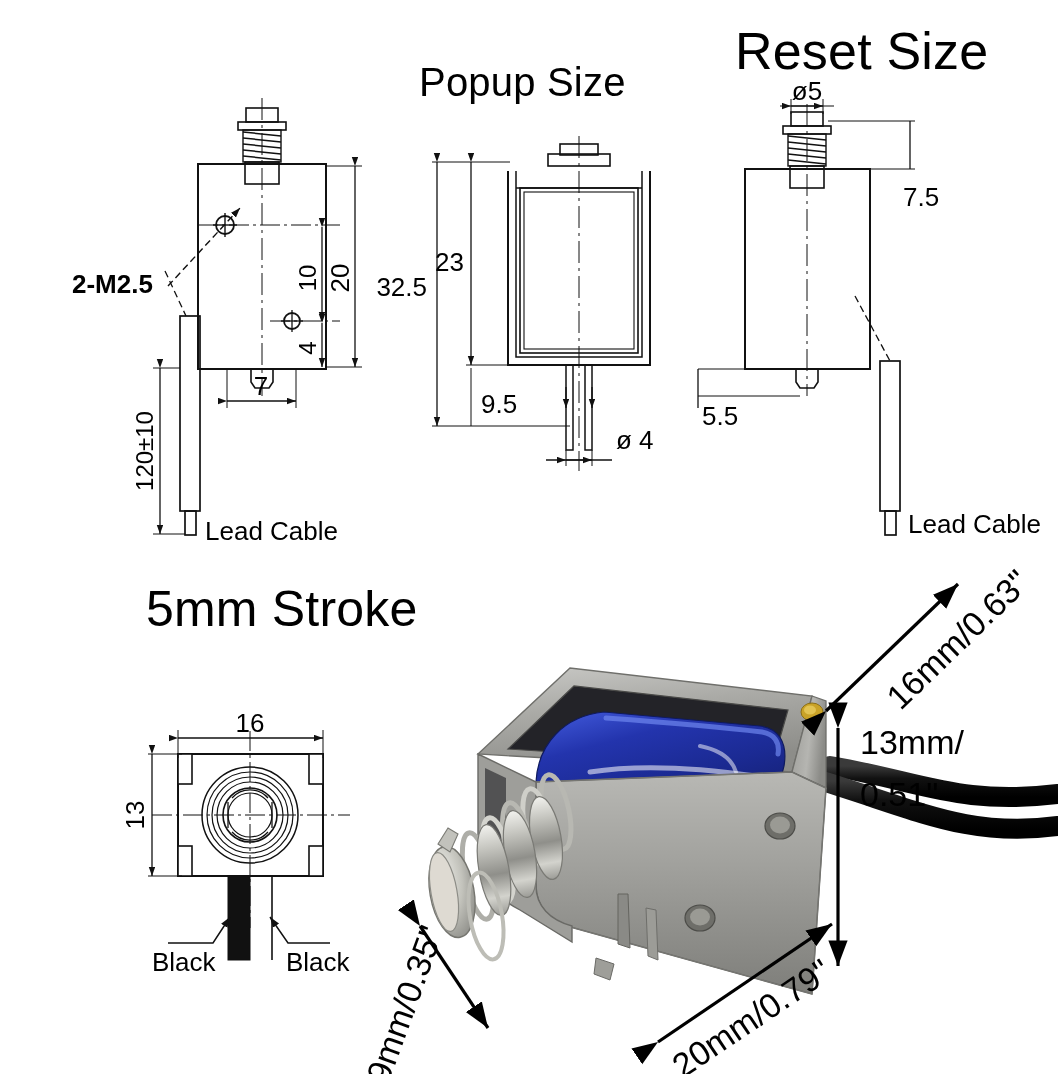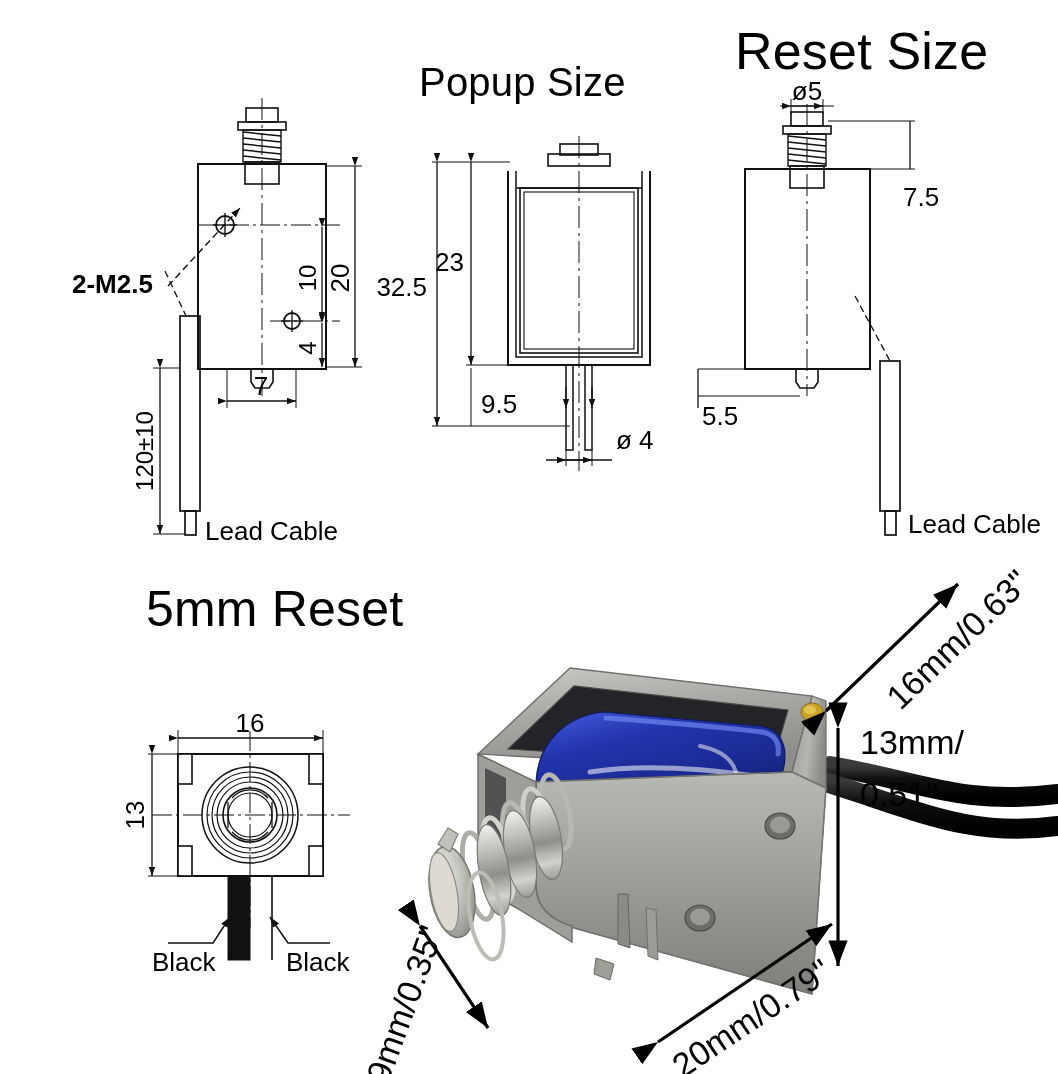--- a/index.html
+++ b/index.html
@@ -46,21 +46,21 @@
   .dimtxt-s{font-size:24px;}
   .bold{font-weight:bold;}
 </style>
 </head>
 <body>
 
 <div class="sheet">
 
   <div class="title" id="title-popup">Popup Size</div>
   <div class="title" id="title-reset">Reset Size</div>
-  <div class="title" id="title-stroke">5mm Reset</div>
+  <div class="title" id="title-stroke">5mm Stroke</div>
 
   <svg class="draw" viewBox="0 0 1058 1074">
     <defs>
       <marker id="arr" markerWidth="10" markerHeight="10" refX="9" refY="3" orient="auto" markerUnits="strokeWidth">
         <path d="M0,0 L9,3 L0,6 z" fill="#111"></path>
       </marker>
       <marker id="arrS" markerWidth="8" markerHeight="8" refX="7" refY="2.5" orient="auto" markerUnits="strokeWidth">
         <path d="M0,0 L7,2.5 L0,5 z" fill="#111"></path>
       </marker>
       <marker id="dot" markerWidth="6" markerHeight="6" refX="3" refY="3">

